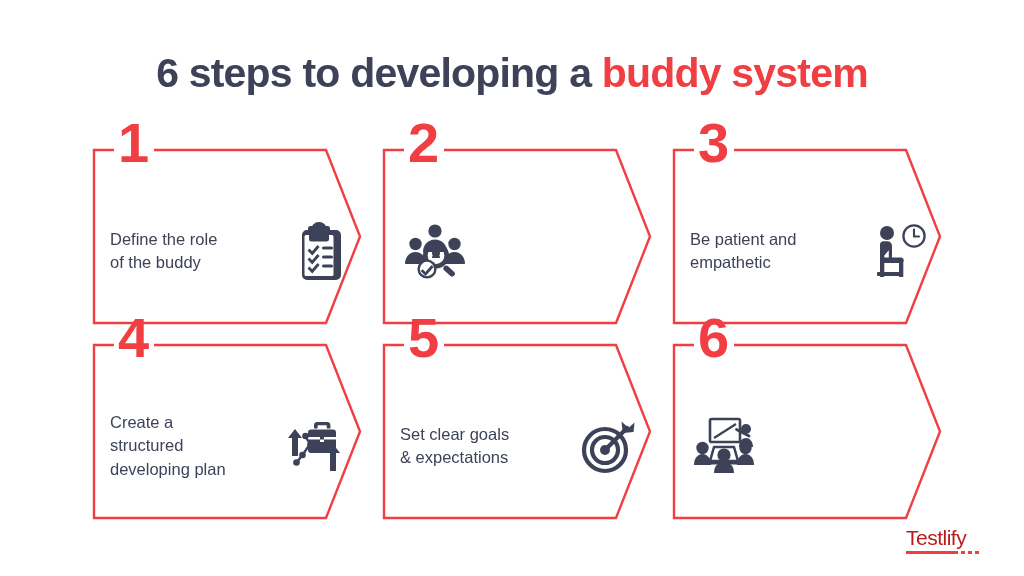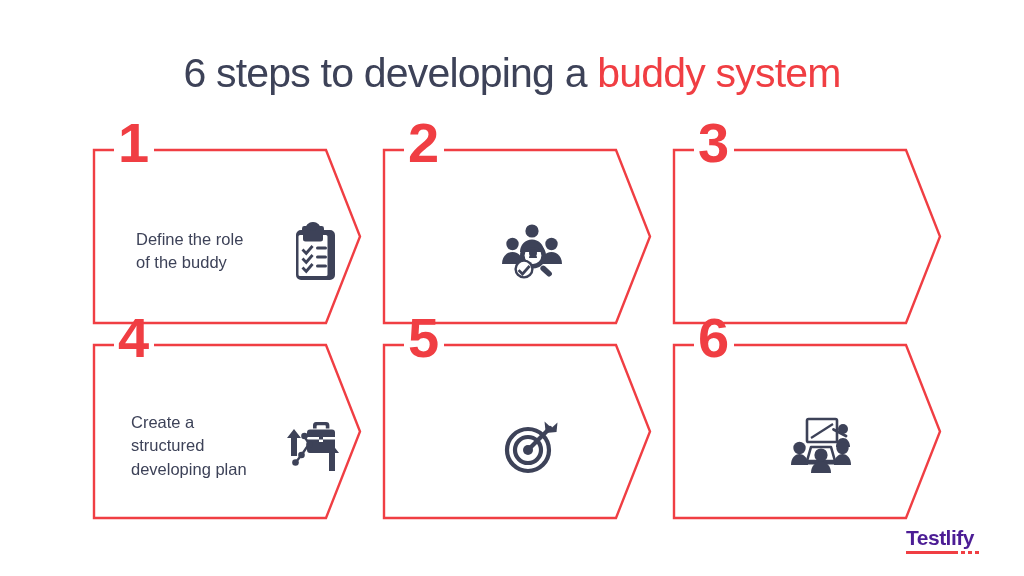--- a/index.html
+++ b/index.html
@@ -22,21 +22,21 @@
   }
 
   
   .title {
     position: absolute;
     left: 0;
     top: 50px;
     width: 1024px;
     text-align: center;
     font-size: 41px;
-    font-weight: normal;
+    font-weight: bold;
     letter-spacing: -0.8px;
     color: #3d4258;
     white-space: nowrap;
   }
   .title .accent { color: #f03e43; }
 
   
   .grid {
     position: absolute;
     left: 92px;
@@ -78,22 +78,21 @@
   }
 
   .card-body {
     position: absolute;
     left: 18px;
     top: 48px;
     width: 240px;
     height: 110px;
     display: flex;
     align-items: center;
-    justify-content: center;
-    margin-left: 10px;
+    justify-content: space-between;
   }
   .card-text {
     font-size: 16.5px;
     line-height: 1.42;
     color: #3d4258;
     width: 142px;
     flex: 0 0 142px;
     white-space: pre-line;
   }
   .card-icon {
@@ -114,22 +113,22 @@
   
   .logo {
     position: absolute;
     right: 22px;
     bottom: 22px;
     width: 96px;
     text-align: left;
   }
   .logo-word {
     font-size: 21px;
-    font-weight: bold;
-    color: #4c1d95;
+    font-weight: normal;
+    color: #b91c1c;
     letter-spacing: -0.5px;
     line-height: 1;
     margin-top: 40px;
   }
   .logo-underline {
     margin-top: 3px;
     height: 3px;
     width: 74px;
     display: flex;
     align-items: center;
@@ -211,20 +210,35 @@
       </div>
     </div>
 
     <div class="card c3">
       <div class="card-shape">
         <svg width="270" height="177" viewBox="0 0 270 177">
           <path d="M 62 2 L 234 2 L 268 88.5 L 234 175 L 2 175 L 2 2 L 22 2" fill="none" stroke="#f03e43" stroke-width="2.4" stroke-linejoin="miter"></path>
         </svg>
       </div>
       <div class="card-num">3</div>
+      <div class="card-body">
+        <div class="card-text">Be patient and
+empathetic</div>
+        <div class="card-icon">
+          <svg width="58" height="58" viewBox="0 0 58 58" fill="#3d4258">
+            <circle cx="17" cy="11" r="7"></circle>
+            <path d="M10 22.5 c0 -1.8 1.5 -3.3 3.4 -3.3 h4 c2.6 0 4.6 2 4.6 4.6 v14.4 h-3.2 v-10 l-4.5 5.4 v21.4 h-4.3 z"></path>
+            <path d="M13.5 35.5 h17.5 c1.5 0 2.7 1.2 2.7 2.7 c0 1.5 -1.2 2.7 -2.7 2.7 h-17.5 z"></path>
+            <rect x="29" y="38" width="4.3" height="17" rx="0.5"></rect>
+            <rect x="7" y="50" width="26" height="4" rx="1"></rect>
+            <circle cx="44" cy="14" r="10.6" fill="none" stroke="#3d4258" stroke-width="2.3"></circle>
+            <path d="M44 7.5 v7 h5" fill="none" stroke="#3d4258" stroke-width="2.1" stroke-linecap="round" stroke-linejoin="round"></path>
+          </svg>
+        </div>
+      </div>
     </div>
 
     <div class="card c4">
       <div class="card-shape">
         <svg width="270" height="177" viewBox="0 0 270 177">
           <path d="M 62 2 L 234 2 L 268 88.5 L 234 175 L 2 175 L 2 2 L 22 2" fill="none" stroke="#f03e43" stroke-width="2.4" stroke-linejoin="miter"></path>
         </svg>
       </div>
       <div class="card-num">4</div>
       <div class="card-body">
@@ -249,20 +263,22 @@
     </div>
 
     <div class="card c5">
       <div class="card-shape">
         <svg width="270" height="177" viewBox="0 0 270 177">
           <path d="M 62 2 L 234 2 L 268 88.5 L 234 175 L 2 175 L 2 2 L 22 2" fill="none" stroke="#f03e43" stroke-width="2.4" stroke-linejoin="miter"></path>
         </svg>
       </div>
       <div class="card-num">5</div>
       <div class="card-body">
+        <div class="card-text">Set clear goals
+&amp; expectations</div>
         <div class="card-icon">
           <svg width="58" height="58" viewBox="0 0 58 58" fill="none">
             <circle cx="25" cy="33" r="21" stroke="#3d4258" stroke-width="4.2"></circle>
             <circle cx="25" cy="33" r="13" stroke="#3d4258" stroke-width="4.2"></circle>
             <circle cx="25" cy="33" r="5" fill="#3d4258"></circle>
             <path d="M25 33 L47 11" stroke="#3d4258" stroke-width="4.2" stroke-linecap="round"></path>
             <path d="M41.5 4.5 L42.5 14 L53 15 z" fill="#3d4258"></path>
             <path d="M43 16 L53.5 15 L54.5 5.5 z" fill="#3d4258"></path>
           </svg>
         </div>

